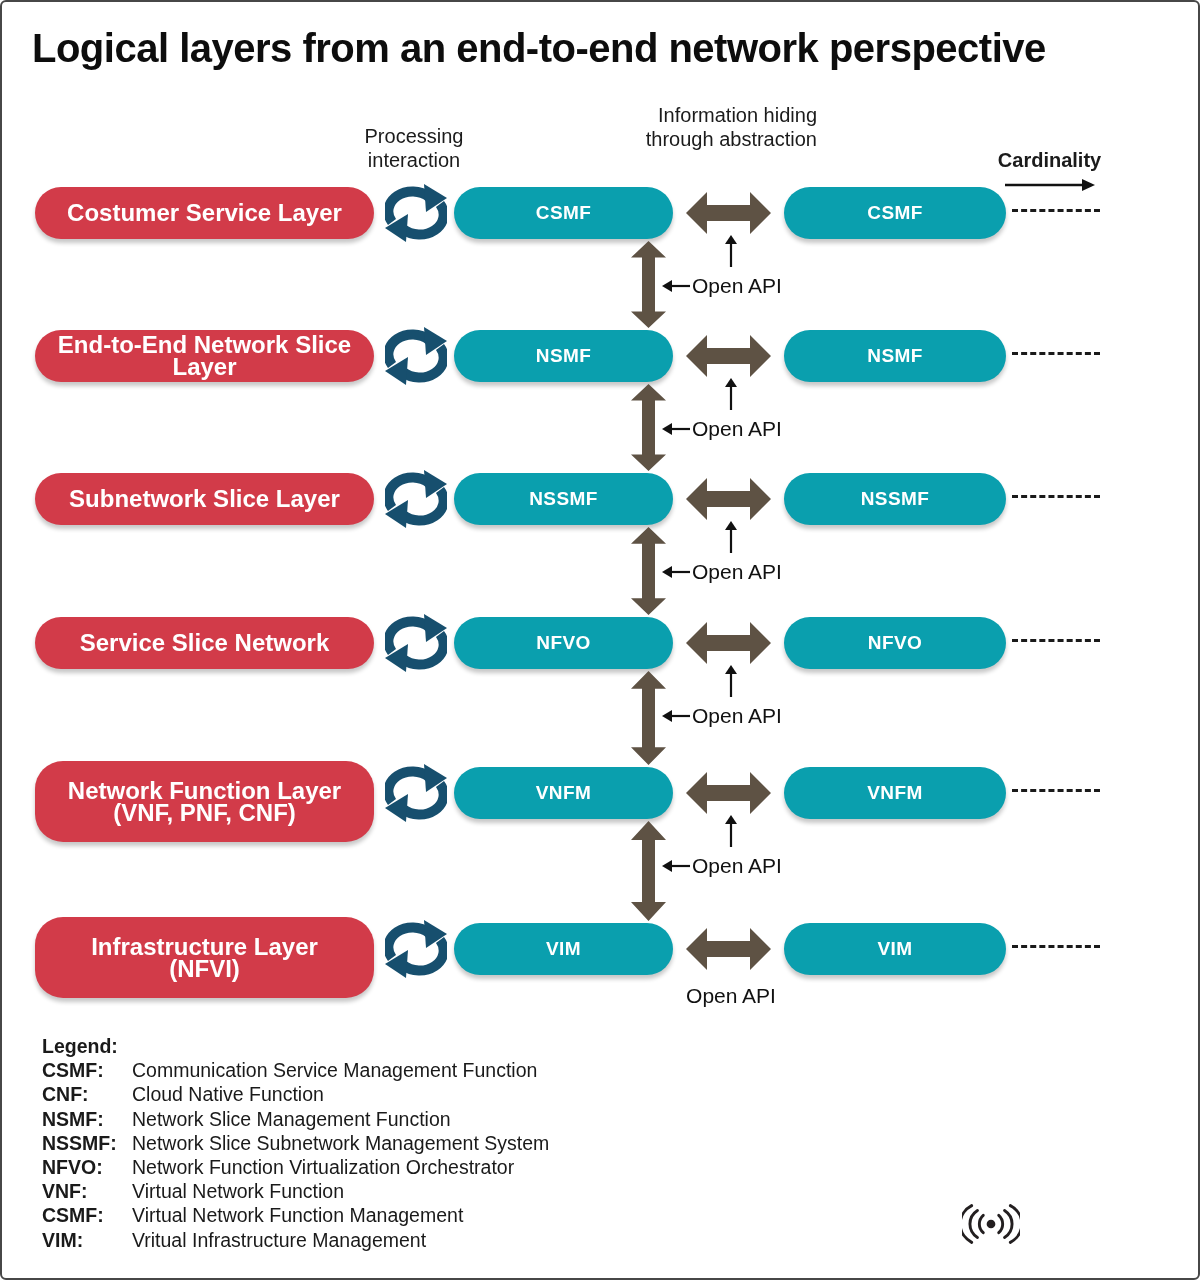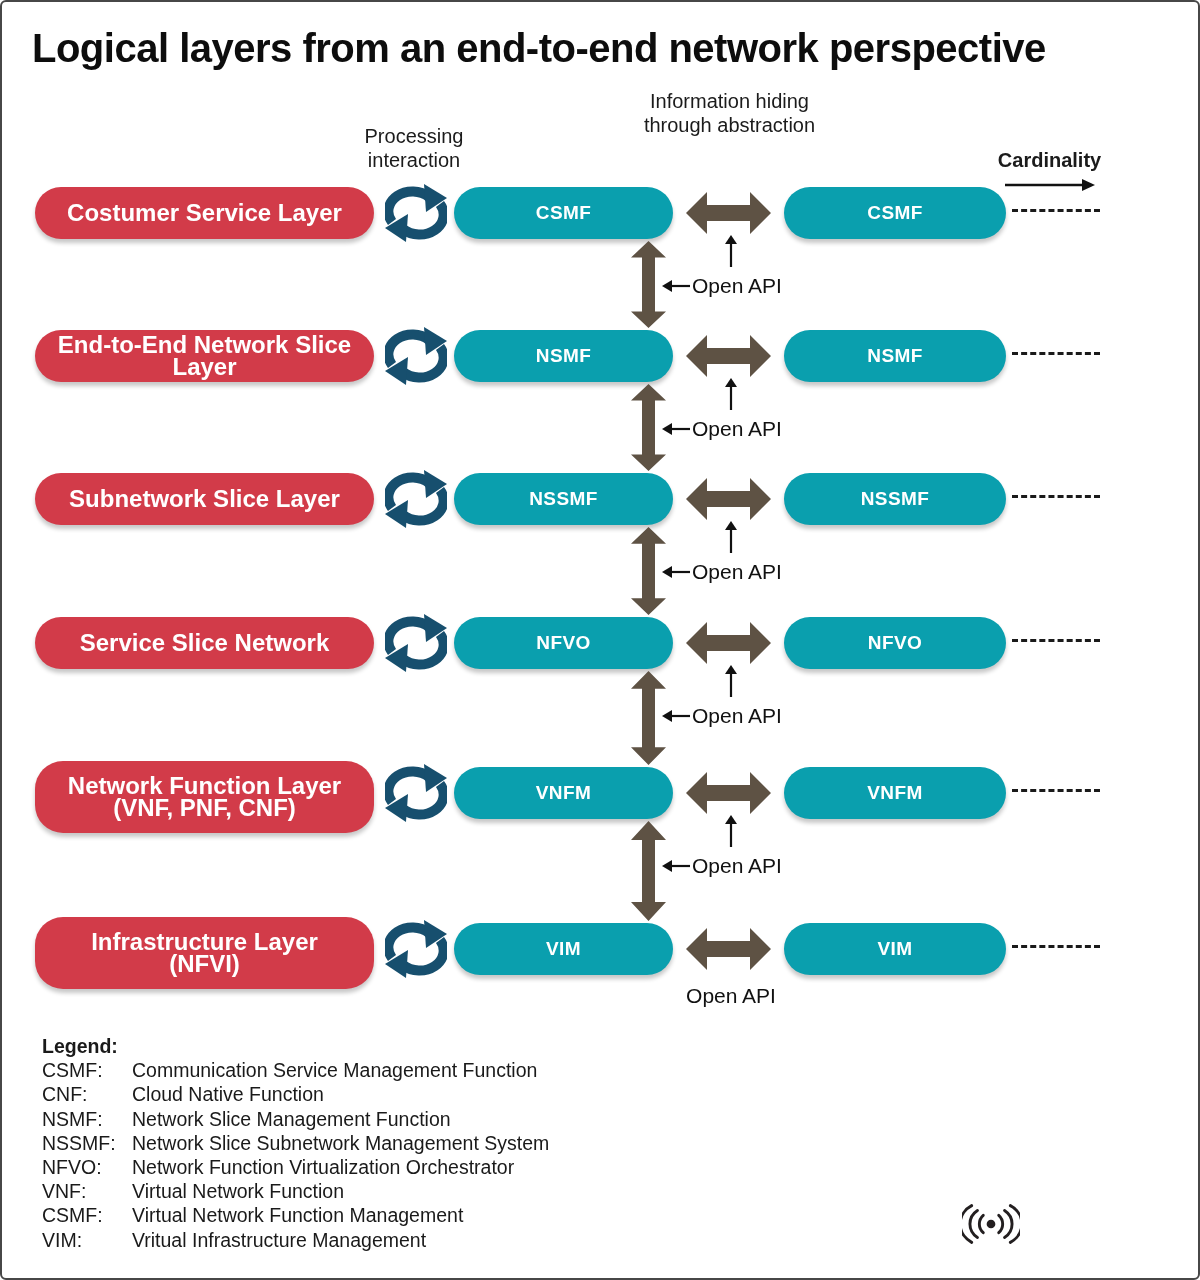--- a/index.html
+++ b/index.html
@@ -7,32 +7,32 @@
     position:relative;width:1200px;height:1280px;box-sizing:border-box;
     border:2px solid #474747;border-radius:6px;background:#fff;overflow:hidden;
     font-family:"Liberation Sans",sans-serif;color:var(--text);
   }
   .title{
     position:absolute;left:30px;top:24px;width:1140px;
     font-size:40px;font-weight:700;letter-spacing:-0.5px;color:#0d0d0d;
   }
   .colhead{position:absolute;text-align:center;font-size:20px;line-height:24px;color:#1b1b1b;}
   .head-proc{left:332px;top:122px;width:160px;}
-  .head-info{left:640px;top:87px;width:175px;}
+  .head-info{left:640px;top:101px;width:175px;text-align:right;}
   .head-card{left:975px;top:146px;width:145px;font-weight:600;}
   .card-arrow{position:absolute;left:1003px;top:176px;width:90px;height:14px;}
 
   .row{position:absolute;left:0;width:1200px;height:52px;}
   .pill{
     position:absolute;border-radius:28px;display:flex;flex-direction:column;
     justify-content:center;align-items:center;color:#fff;
     box-shadow:0 4px 4px rgba(0,0,0,0.22);
   }
   .pill.red{left:33px;top:0;width:339px;height:52px;background:var(--red);}
-  .pill.red.tall{top:-6px;height:72px;}
+  .pill.red.tall{top:-6px;height:81px;}
   .pill-line{font-size:24px;font-weight:600;line-height:22px;text-align:center;}
   .pill-line.sub:empty{display:none;}
   .pill.teal{background:var(--teal);height:52px;}
   .pill.tealA{left:452px;top:0;width:219px;}
   .pill.tealB{left:782px;top:0;width:222px;}
   .fn-label{font-size:19px;font-weight:700;letter-spacing:0.4px;}
   .sync{position:absolute;left:383px;top:-4px;width:62px;height:60px;}
   .harrow{position:absolute;left:684px;top:4px;width:85px;height:44px;}
   .dash{position:absolute;left:1010px;top:22px;width:88px;height:0;border-top:3.5px dashed #1a1a1a;}
 
@@ -45,21 +45,21 @@
   }
   .larrow{width:28px;height:12px;flex:0 0 auto;}
   .oapi-bottom{
     position:absolute;left:664px;top:982px;width:130px;text-align:center;
     font-size:21px;color:#111;
   }
 
   .legend{position:absolute;left:40px;top:1032px;font-size:19.5px;line-height:24.2px;}
   .legend-head{font-weight:700;}
   .legend-grid{display:grid;grid-template-columns:90px auto;}
-  .legend-abbr{font-weight:400;}
+  .legend-abbr{font-weight:700;}
 
   .logo{position:absolute;left:960px;top:1200px;display:flex;align-items:center;gap:5px;}
   .logo-col{display:flex;flex-direction:column;}
   .logo-name{font-size:35px;font-weight:700;letter-spacing:0.5px;line-height:34px;color:#231f20;}
   .logo-tag{font-size:12.5px;letter-spacing:0.55px;color:#231f20;margin-top:2px;}
   .sigicon{width:58px;height:44px;}
 </style>
 </head>
 <body>
 

